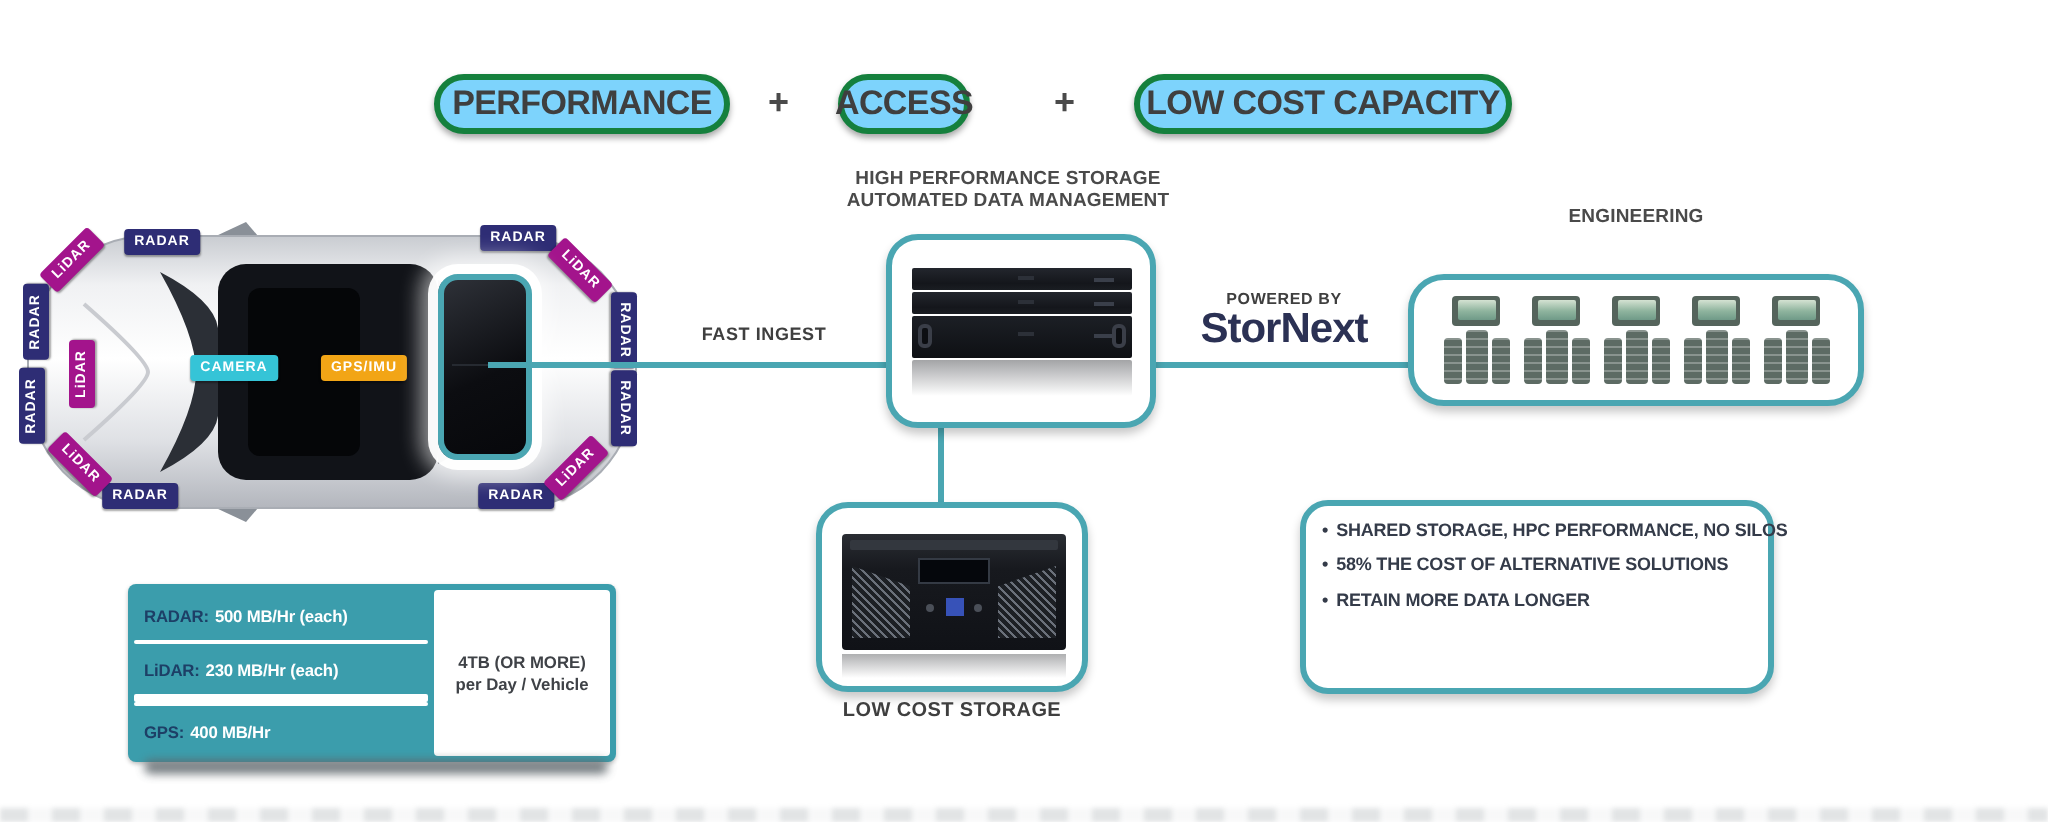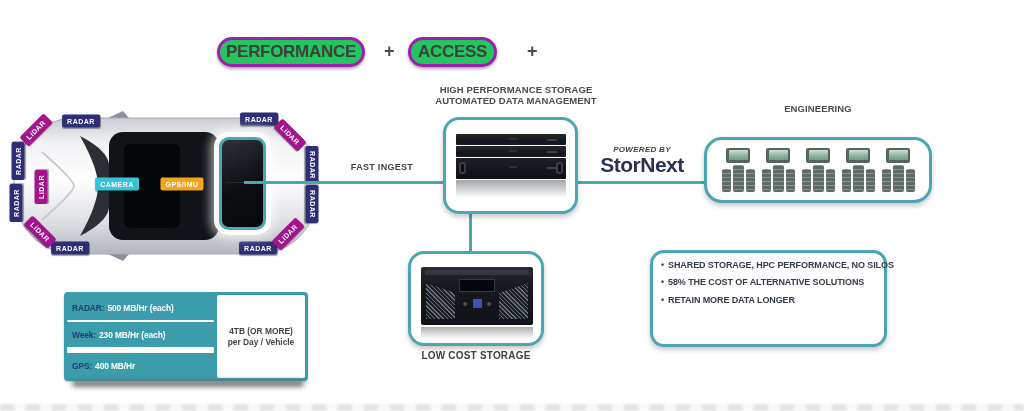--- a/index.html
+++ b/index.html
@@ -1,25 +1,25 @@
 <!DOCTYPE html>
 <html><head>
 <meta charset="utf-8">
 <style>
   html,body{margin:0;padding:0;background:#fff;}
   .stage{position:relative;width:1024px;height:411px;background:#ffffff;overflow:hidden;
          font-family:"Liberation Sans", sans-serif;}
 
   
   .pill{position:absolute;top:37px;height:30px;box-sizing:border-box;display:flex;align-items:center;
-        justify-content:center;background:#22c55e;border:3px solid #a21caf;border-radius:17px;
+        justify-content:center;background:#7dd3fc;border:3px solid #15803d;border-radius:17px;
         font-size:17px;font-weight:bold;color:#3f3f3f;letter-spacing:-0.3px;
         box-shadow:0 2px 3px rgba(0,0,0,.35);white-space:nowrap;}
   #pill-perf{left:217px;width:148px}
-  #pill-access{left:408px;width:89px}
+  #pill-access{left:419px;width:66px}
   #pill-lcc{left:567px;width:189px}
   .plus{position:absolute;top:41px;font-size:18px;font-weight:bold;color:#4a4a4a;}
   #plus1{left:384px}
   #plus2{left:527px}
 
   
   #car-svg{position:absolute;left:12px;top:110px;}
   .tag{position:absolute;transform:translate(-50%,-50%);font-size:7px;font-weight:bold;color:#fff;
        padding:3px 5px;border-radius:2px;letter-spacing:.5px;white-space:nowrap;line-height:7px;
        box-shadow:0 1px 1px rgba(0,0,0,.35);}
@@ -50,26 +50,26 @@
 
   
   .tealline{position:absolute;background:#4aa6b2;}
   #line-ingest{left:244px;top:181px;width:199px;height:3px}
   #line-stornext{left:578px;top:181px;width:127px;height:3px}
   #line-lcs{left:469px;top:214px;width:3px;height:37px}
 
   
   .sec-title{position:absolute;text-align:center;font-size:9.5px;font-weight:bold;color:#4a4a4a;
              line-height:11px;letter-spacing:.1px;}
-  #storage-title{left:406px;top:84px;width:220px}
+  #storage-title{left:394px;top:84px;width:220px}
   #eng-title{left:703px;top:103px;width:230px}
   #fast-ingest{position:absolute;left:332px;top:162px;width:100px;text-align:center;
                font-size:9px;font-weight:bold;color:#3f3f3f;letter-spacing:.3px;}
   #powered{position:absolute;left:596px;top:145px;width:92px;text-align:center;}
-  #powered .pb{font-size:8px;font-weight:bold;color:#3f3f3f;letter-spacing:.3px;font-style:italic;}
+  #powered .pb{font-size:8px;font-weight:bold;color:#3f3f3f;letter-spacing:.3px;}
   #powered .sn{font-size:21px;font-weight:600;color:#2b3154;letter-spacing:-0.5px;line-height:22px;}
 
   
   .node{position:absolute;background:#fff;border:3px solid #4aa6b2;box-sizing:border-box;
         box-shadow:0 3px 5px rgba(0,0,0,.22);}
   #storage-box{left:443px;top:117px;width:135px;height:97px;border-radius:16px}
   #eng-box{left:704px;top:137px;width:228px;height:66px;border-radius:18px;
            display:flex;justify-content:space-between;align-items:center;padding:6px 13px;}
   #lcs-box{left:408px;top:251px;width:136px;height:95px;border-radius:16px}
   #benefits-box{left:650px;top:250px;width:237px;height:97px;border-radius:14px}
@@ -151,20 +151,21 @@
 </style>
 </head>
 <body>
 
 <div class="stage">
 
   <div class="pill" id="pill-perf">PERFORMANCE</div>
   <div class="plus" id="plus1">+</div>
   <div class="pill" id="pill-access">ACCESS</div>
   <div class="plus" id="plus2">+</div>
+  <div class="pill" id="pill-lcc">LOW COST CAPACITY</div>
 
   <svg id="car-svg" width="308" height="152" viewBox="0 0 308 152">
     <defs>
       <linearGradient id="bodyGrad" x1="0" y1="0" x2="0" y2="1">
         <stop offset="0" stop-color="#c9ccd1"></stop>
         <stop offset="0.18" stop-color="#f0f1f3"></stop>
         <stop offset="0.45" stop-color="#ffffff"></stop>
         <stop offset="0.75" stop-color="#dfe1e5"></stop>
         <stop offset="1" stop-color="#b3b6bd"></stop>
       </linearGradient>
@@ -302,21 +303,21 @@
   </ul>
 
   <div id="rates">
     <div class="rates-left">
       <div class="rrow">
         <span class="lbl">RADAR:</span>
         <span class="val">500 MB/Hr (each)</span>
       </div>
       <div class="rsep"></div>
       <div class="rrow">
-        <span class="lbl">Week:</span>
+        <span class="lbl">LiDAR:</span>
         <span class="val">230 MB/Hr (each)</span>
       </div>
       <div class="rsep big"></div>
       <div class="rsep"></div>
       <div class="rrow">
         <span class="lbl">GPS:</span>
         <span class="val">400 MB/Hr</span>
       </div>
     </div>
     <div class="rates-right">

